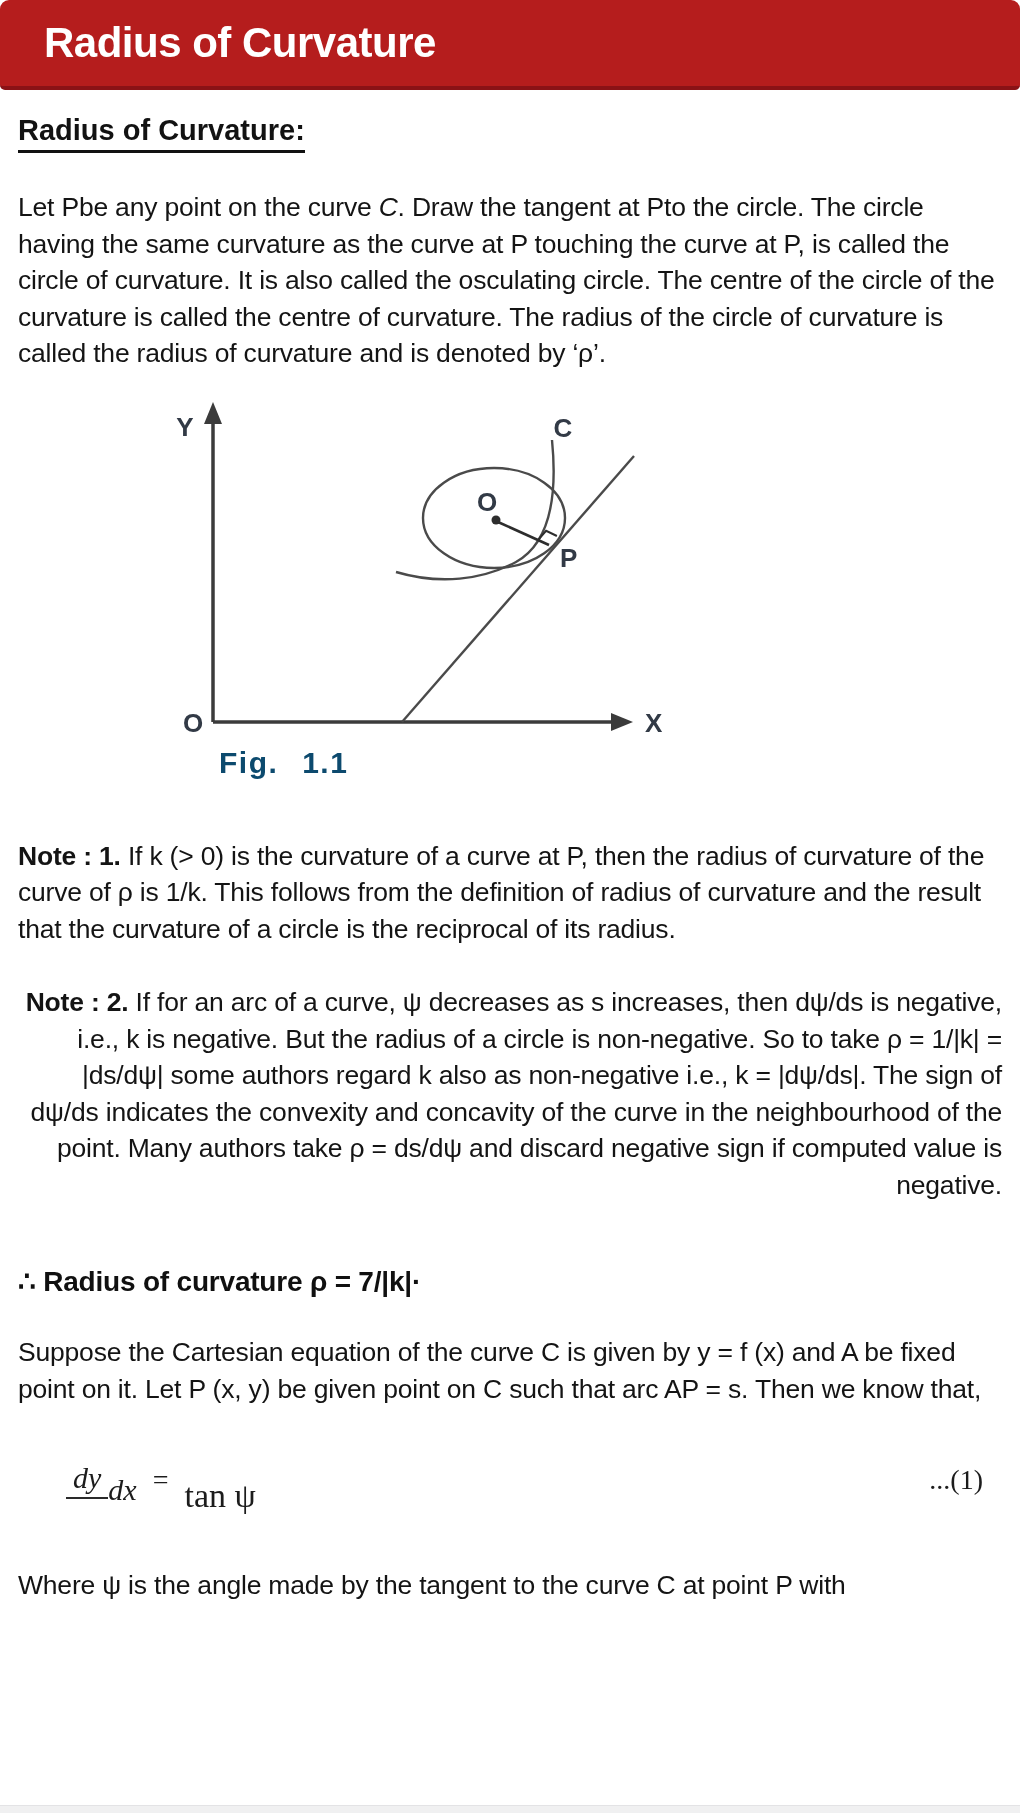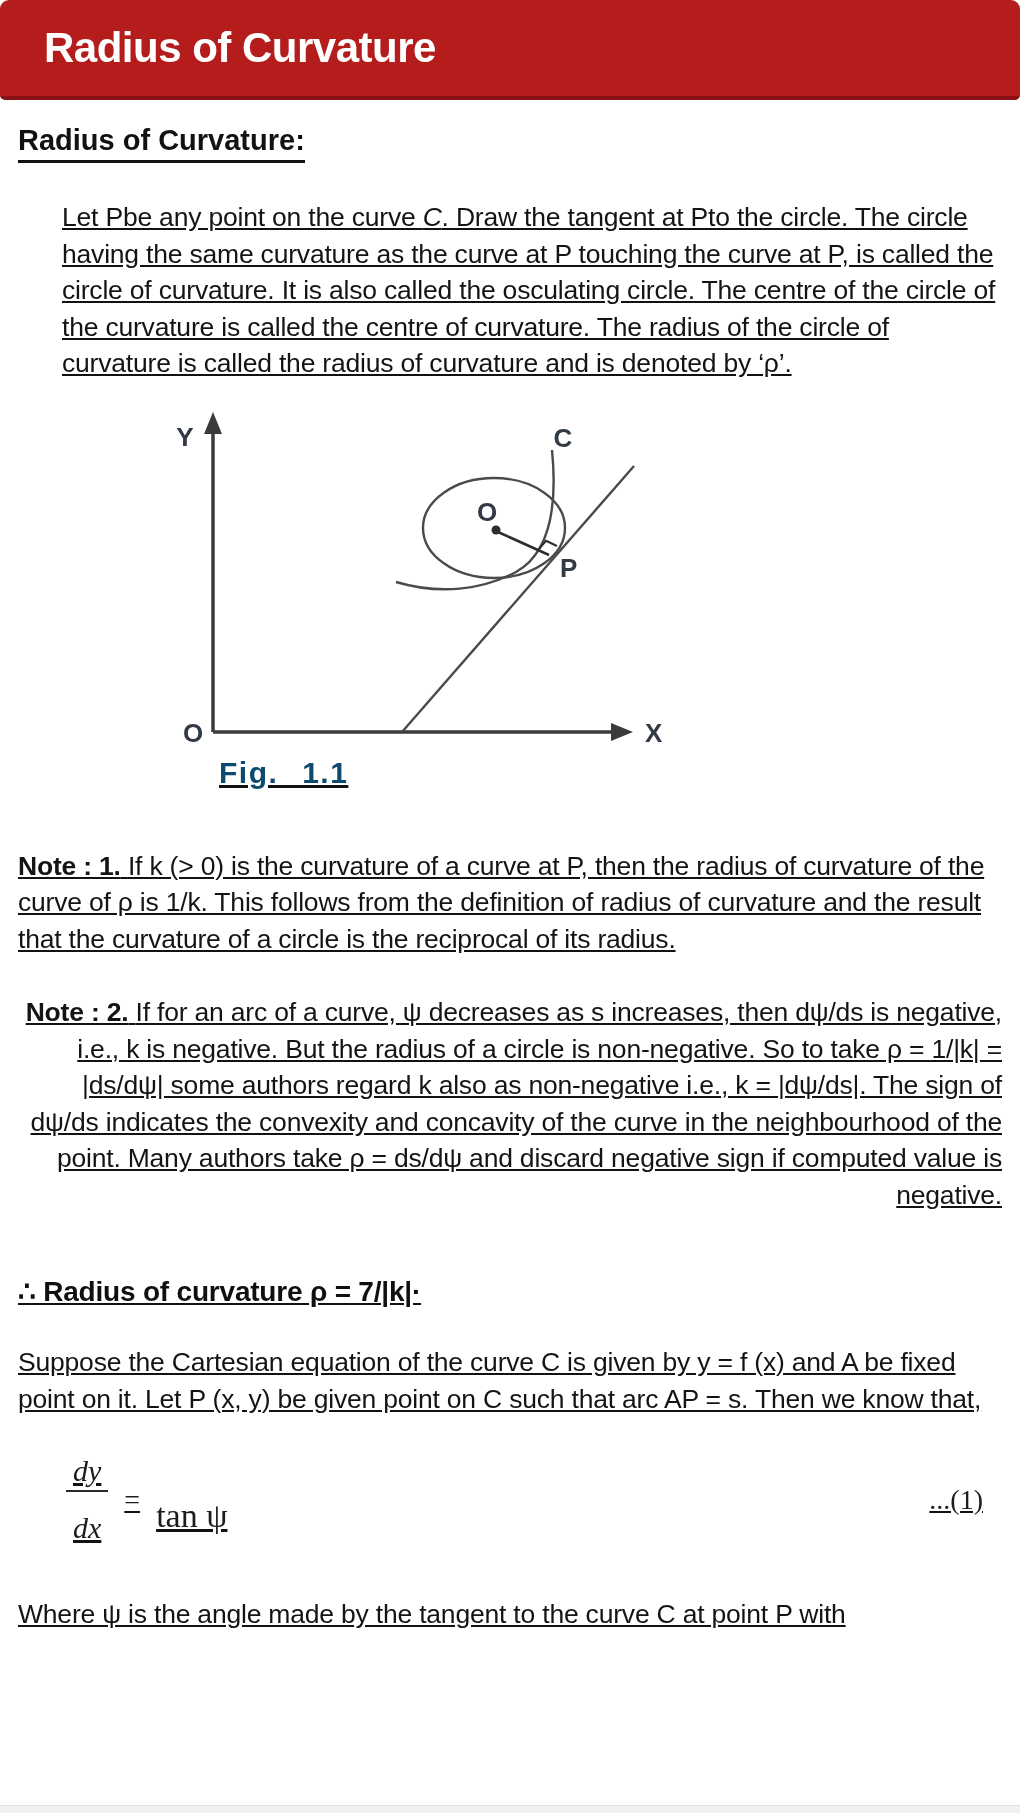--- a/index.html
+++ b/index.html
@@ -4,47 +4,47 @@
 <style>
   * { margin: 0; padding: 0; box-sizing: border-box; }
   html, body { background: #ffffff; }
   body {
     width: 1020px; height: 1813px;
     overflow: hidden; position: relative;
     font-family: "Liberation Sans", sans-serif;
     color: #121212;
   }
   .titlebar {
-    height: 100px;
+    height: 90px;
     background: #b51d1d;
     border-bottom: 4px solid #8a1216;
     border-radius: 9px 9px 5px 5px;
     display: flex; align-items: center;
     padding-left: 44px;
   }
   .titlebar h1 {
     color: #ffffff;
     font-size: 42px;
     font-weight: bold;
     letter-spacing: -0.5px;
   }
-  .content { padding: 0 18px; text-decoration: underline; }
+  .content { padding: 0 18px; }
   h2.u-heading { margin-top: 24px; font-size: 29px; font-weight: bold; }
   h2.u-heading .u {
     display: inline-block;
     border-bottom: 3px solid #111;
     padding-bottom: 3px;
   }
   p.body-text {
     font-size: 26.5px;
     line-height: 36.5px;
     letter-spacing: -0.2px;
     color: #141414;
   }
-  .para-intro { margin-top: 36px; margin-left: 44px; }
+  .para-intro { margin-top: 36px; }
   .note-1 { margin-top: 58px; }
   .note-2 { margin-top: 37px; text-align: right; }
   .note-label { font-weight: bold; }
   figure.diagram { margin: 22px 0 0 152px; width: 500px; }
   figure.diagram svg { display: block; }
   figcaption.fig-caption {
     margin-top: 2px;
     width: 500px;
     transform: translateX(49px);
     font-size: 30px;
@@ -71,21 +71,21 @@
   .equation {
     margin: 38px 0 0 48px;
     display: flex;
     align-items: center;
     font-family: "Liberation Serif", serif;
     color: #1c1c1c;
     padding-right: 19px;
   }
   .frac {
     display: inline-flex;
-    flex-direction: column;
+    flex-direction: row;
     align-items: center;
     font-style: italic;
     font-size: 30px;
     line-height: 32px;
   }
   .frac .num { padding: 0 7px 3px 7px; border-bottom: 2px solid #2a2a2a; }
   .frac .den { padding-top: 20px; }
   .eq-sign { margin: 0 16px; font-size: 28px; }
   .eq-rhs { font-size: 34px; margin-top: 32px; }
   .eq-number { margin-left: auto; font-size: 28px; }

